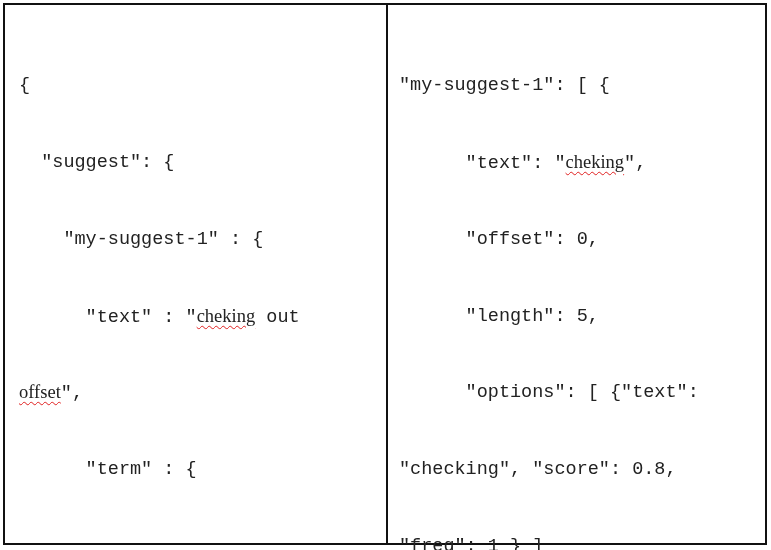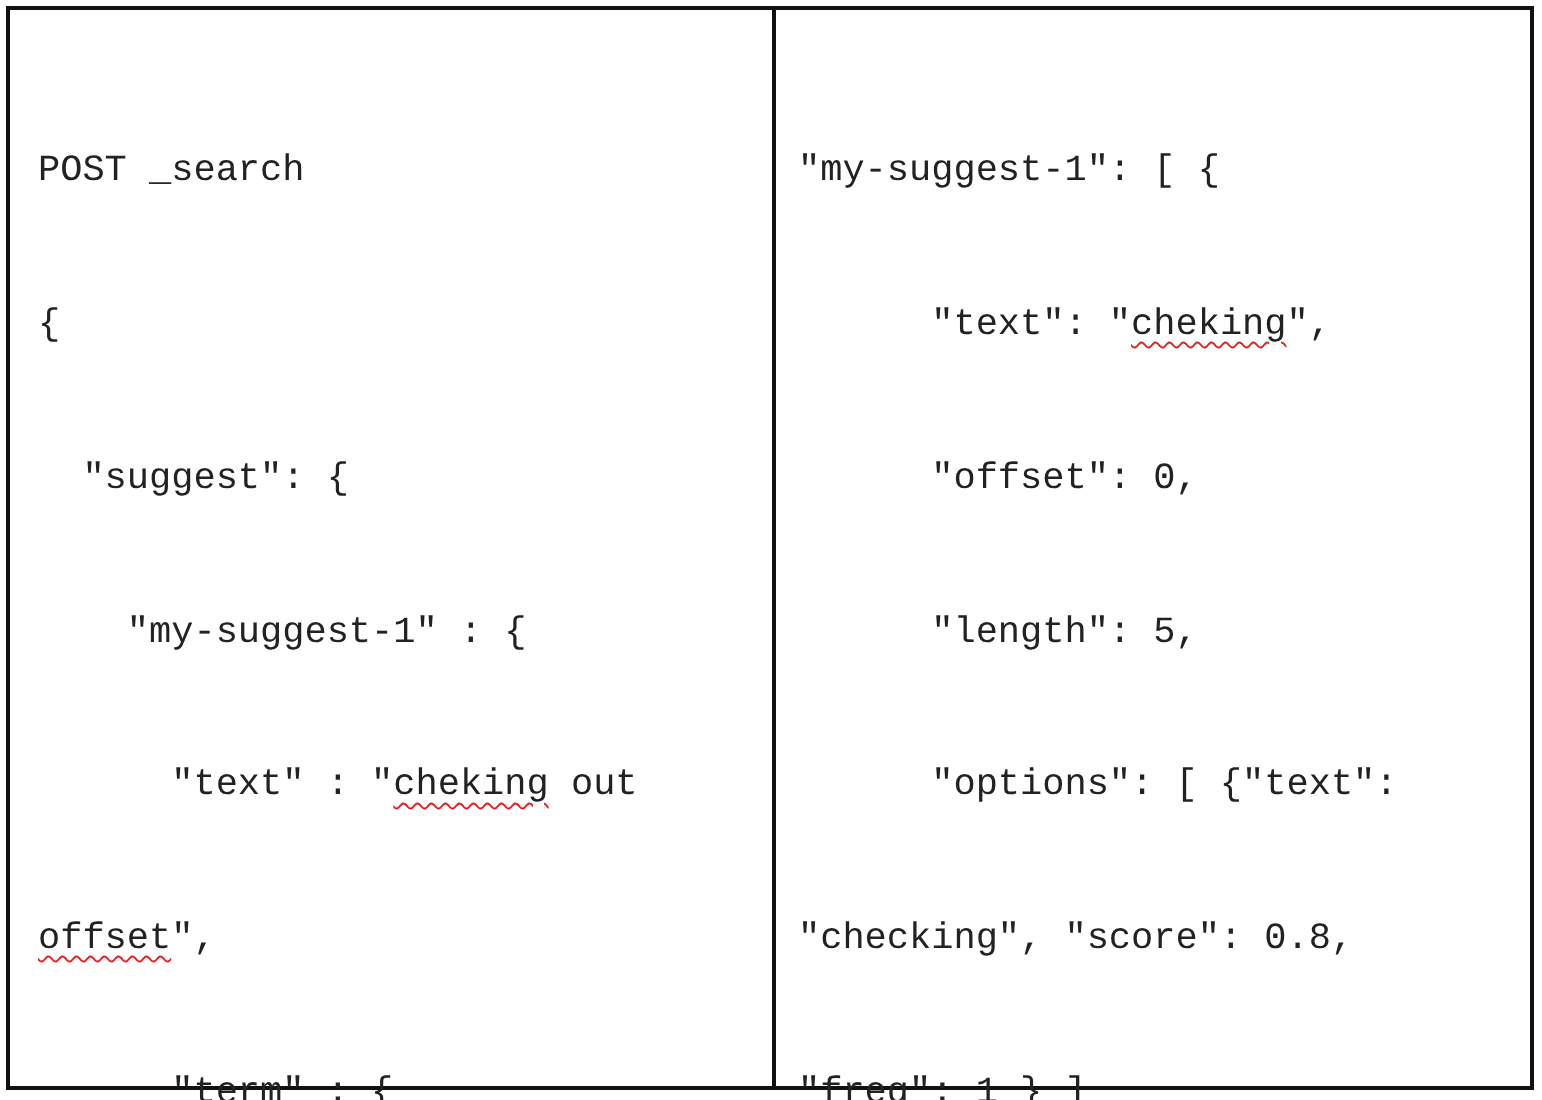--- a/index.html
+++ b/index.html
@@ -11,29 +11,28 @@
     .cell { box-sizing: border-box; height: 100%; position: relative; }
     .cell.left { width: 383px; border-right: 2px solid #111; }
     .cell.right { flex: 1; }
     .code {
       font-family: "Liberation Mono", monospace; font-size: 18.5px; color: #222;
       line-height: 25.6px; white-space: pre; margin: 0; position: absolute;
     }
     .left .code { left: 14px; top: 17px; }
     .right .code { left: 11px; top: 17px; }
     .line { display: block; height: 25.6px; }
-    .sq { text-decoration: underline wavy #e02020; text-decoration-thickness: 1px; text-underline-offset: 3px; }
+    .sq { text-decoration: underline wavy #e02020; text-decoration-thickness: 1px; text-underline-offset: 3px; font-family: Liberation Serif, serif; }
   </style>
 </head>
 <body>
 
 <div class="table">
   <div class="cell left">
     <div class="code">
-      <span class="line"><span>POST _search</span></span>
       <span class="line"><span>{</span></span>
       <span class="line"><span>  "suggest": {</span></span>
       <span class="line"><span>    "my-suggest-1" : {</span></span>
       <span class="line"><span>      "text" : "</span><span class="sq">cheking</span><span> out</span></span>
       <span class="line"><span class="sq">offset</span><span>",</span></span>
       <span class="line"><span>      "term" : {</span></span>
       
       
       
       

